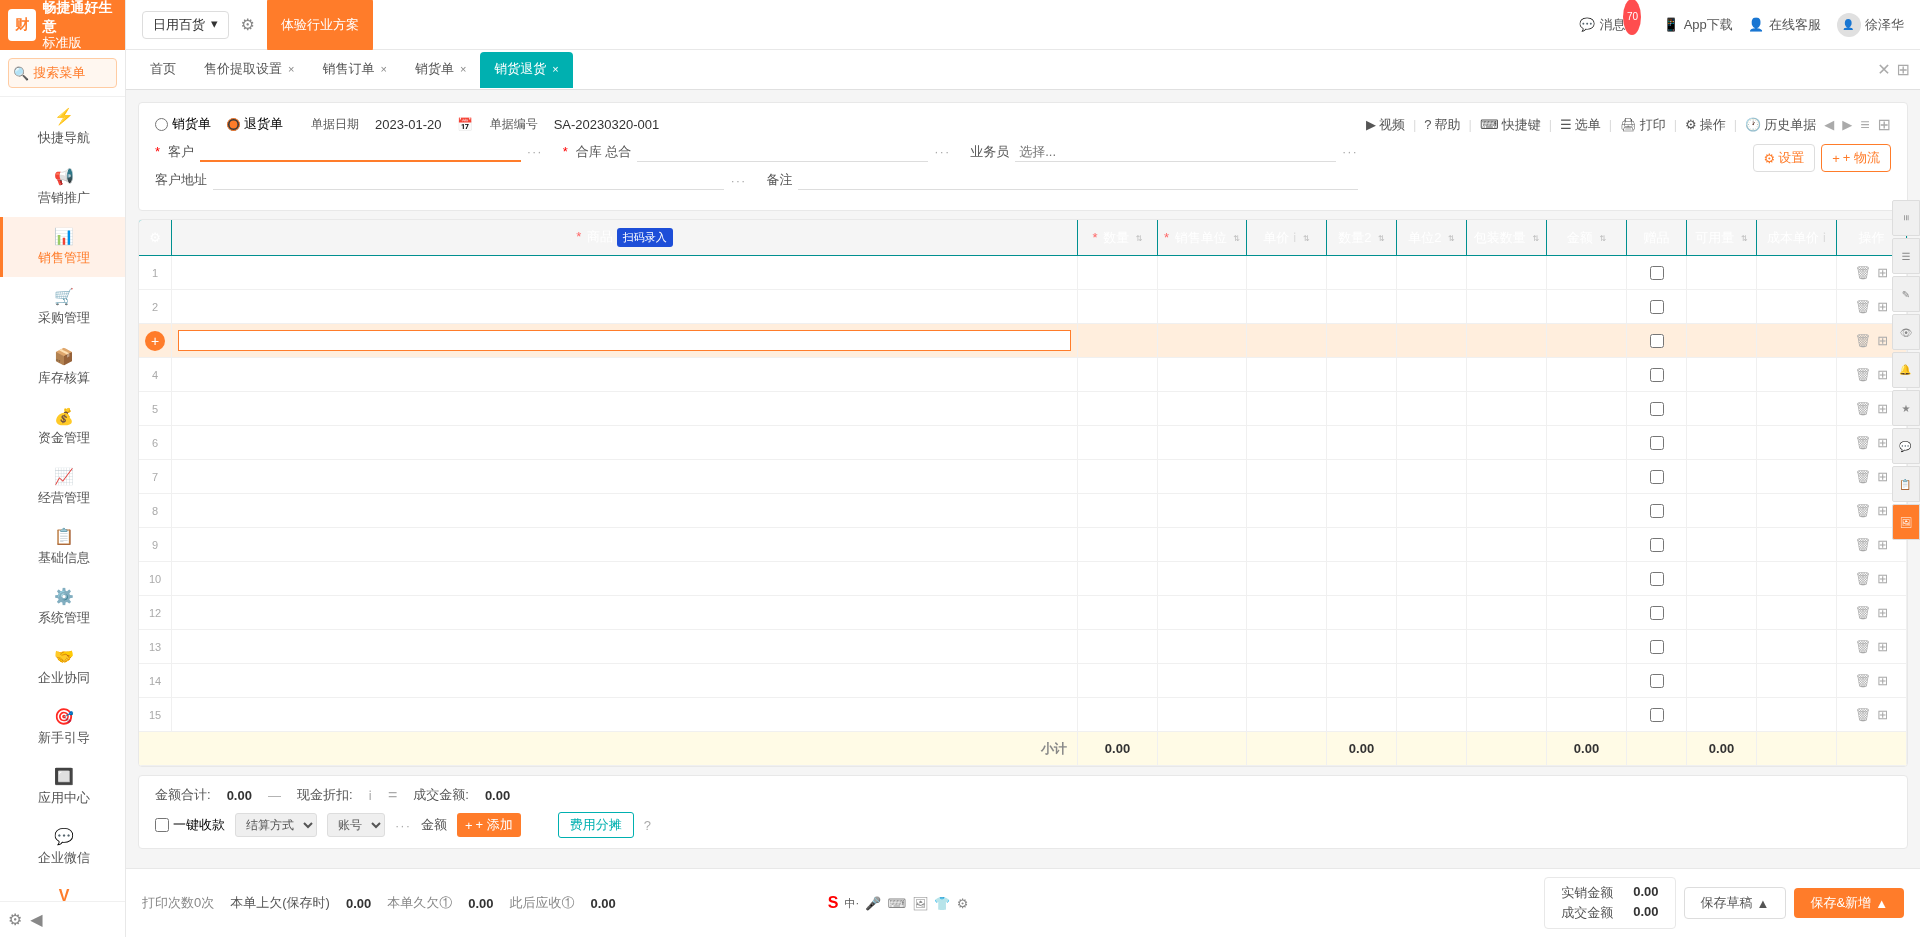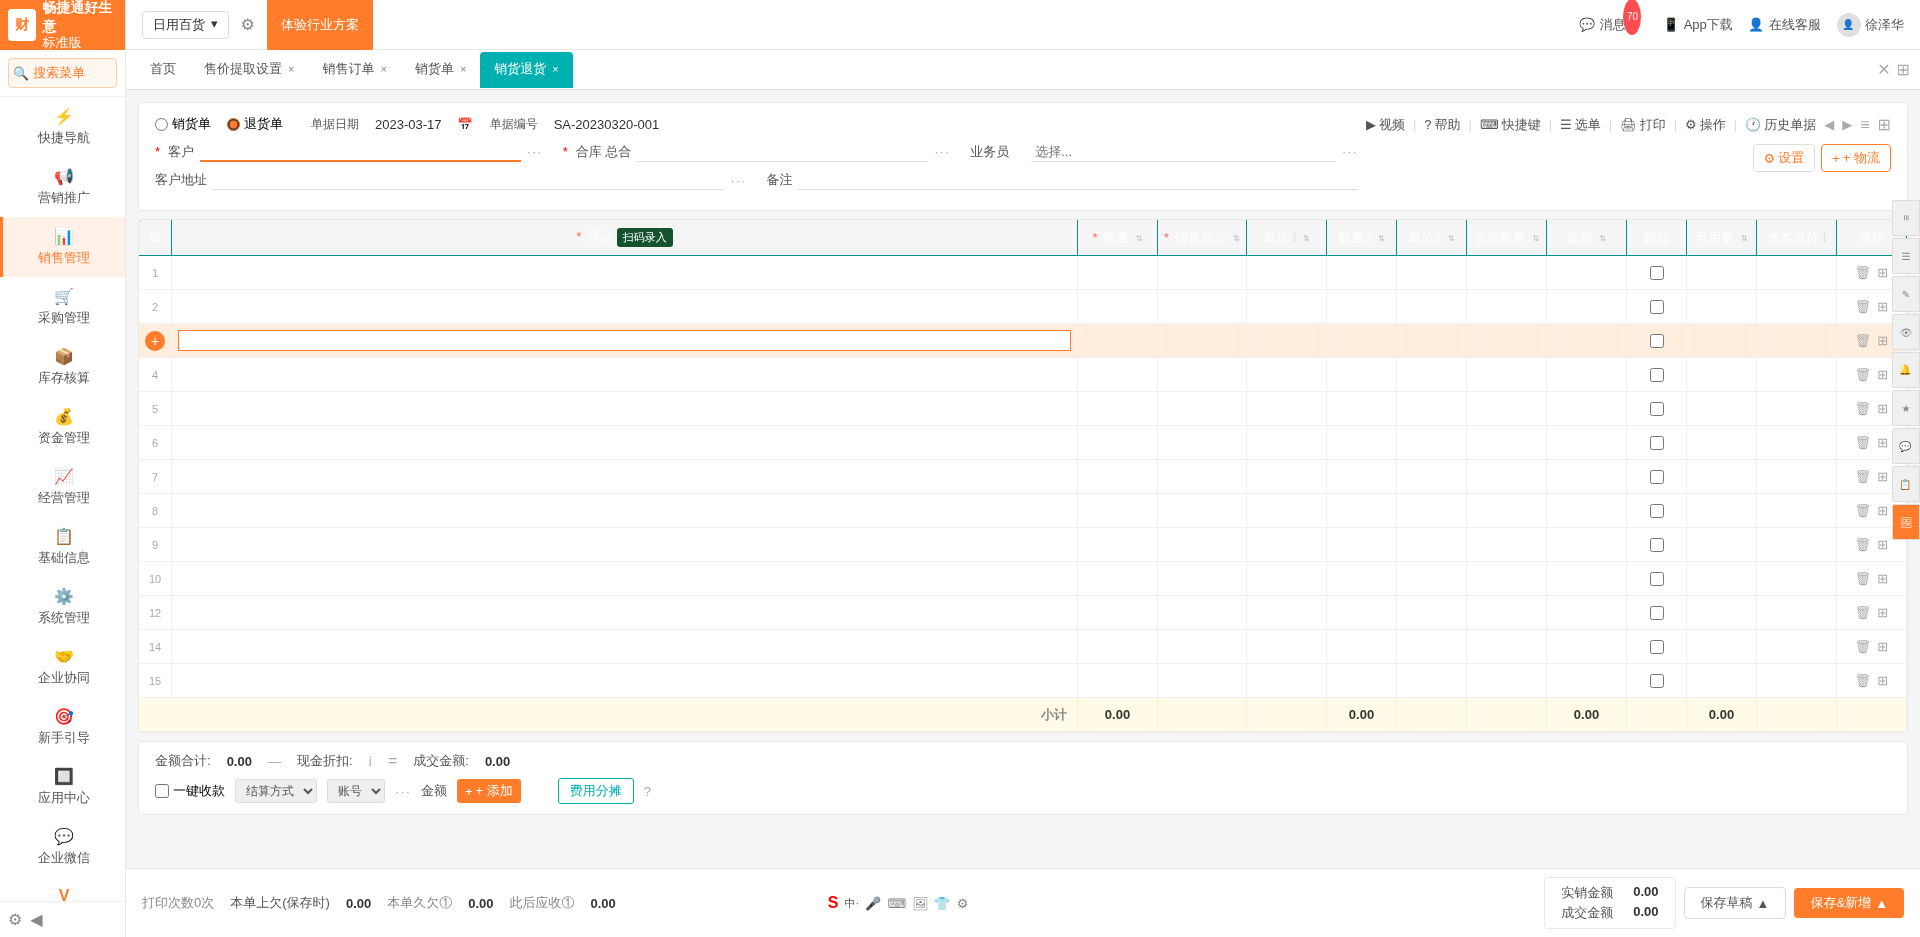--- a/index.html
+++ b/index.html
@@ -51,21 +51,21 @@
     .table-wrap { background: #fff; border: 1px solid #e8e8e8; border-radius: 4px; overflow: hidden; }
     table { width: 100%; border-collapse: collapse; font-size: 12px; }
     thead tr { background: #f5f5f5; }
     thead th { padding: 8px 6px; text-align: center; color: #555; font-weight: normal; border-bottom: 1px solid #e8e8e8; border-right: 1px solid #e8e8e8; white-space: nowrap; position: relative; }
     thead th .sort-arrows { display: inline-flex; flex-direction: column; gap: 1px; margin-left: 3px; color: #bbb; font-size: 8px; vertical-align: middle; }
     tbody tr { border-bottom: 1px solid #f0f0f0; }
     tbody tr.active-row { background: #ffeedd; }
     tbody td { padding: 6px 6px; text-align: center; color: #333; border-right: 1px solid #f0f0f0; height: 34px; }
     tbody td.row-num { color: #aaa; font-size: 11px; width: 30px; }
     .add-row-btn { width: 20px; height: 20px; background: #ff7c2a; color: #fff; border-radius: 50%; border: none; cursor: pointer; font-size: 14px; display: flex; align-items: center; justify-content: center; }
-    .scan-btn { background: #14532d; color: #fff; border: none; border-radius: 3px; padding: 2px 6px; font-size: 11px; cursor: pointer; white-space: nowrap; }
+    .scan-btn { background: #1d4ed8; color: #fff; border: none; border-radius: 3px; padding: 2px 6px; font-size: 11px; cursor: pointer; white-space: nowrap; }
     .checkbox-cell { display: flex; justify-content: center; align-items: center; }
     input[type="checkbox"] { width: 14px; height: 14px; accent-color: #ff7c2a; }
     .action-icons { display: flex; gap: 6px; justify-content: center; color: #aaa; cursor: pointer; font-size: 13px; }
     .subtotal-row { background: #fffbe6 !important; font-weight: bold; }
     .subtotal-row td { color: #333; }
 
     
     .footer-form { background: #fff; border-radius: 4px; padding: 10px 16px; border: 1px solid #e8e8e8; }
     .footer-row { display: flex; align-items: center; gap: 16px; flex-wrap: wrap; }
     .footer-dash { color: #aaa; }
@@ -260,42 +260,42 @@
           <div style="display:flex;align-items:center;gap:16px;margin-bottom:8px;">
             <label class="form-radio">
               <input type="radio" name="bill-type" style="">
               <span>销货单</span>
             </label>
             <label class="form-radio">
               <input type="radio" name="bill-type" checked="" style="">
               <span>退货单</span>
             </label>
             <span style="margin-left:12px;color:#555;font-size:12px;">单据日期</span>
-            <span style="color:#333;">2023-03-17</span>
+            <span style="color:#333;">2023-01-20</span>
             <span style="color:#aaa;cursor:pointer;">📅</span>
             <span style="color:#555;font-size:12px;">单据编号</span>
             <span style="color:#333;">SA-20230320-001</span>
           </div>
 
           <div style="display:flex;align-items:center;gap:20px;margin-bottom:8px;">
             <div class="form-col">
               <span style="color:#f00;margin-right:2px;">*</span>
               <span style="color:#555;white-space:nowrap;">客户</span>
               <input type="text" style="flex: 1 1 0%; border-top: none; border-right: none; border-left: none; border-image: initial; border-bottom: 2px solid rgb(255, 124, 42); padding: 2px 4px; outline: none; min-width: 120px;" placeholder="">
               <span class="form-ellipsis-btn">···</span>
             </div>
             <div class="form-col">
               <span style="color:#f00;margin-right:2px;">*</span>
               <span style="color:#555;white-space:nowrap;">合库  总合</span>
               <input type="text" style="flex: 1 1 0%; border-top: none; border-right: none; border-left: none; border-image: initial; border-bottom: 1px solid rgb(221, 221, 221); padding: 2px 4px; outline: none; min-width: 80px;" placeholder="">
               <span class="form-ellipsis-btn">···</span>
             </div>
             <div class="form-col">
               <span style="color:#555;white-space:nowrap;">业务员</span>
-              <input type="text" style="flex: 1 1 0%; border-top: none; border-right: none; border-left: none; border-image: initial; border-bottom: 1px solid rgb(221, 221, 221); padding: 2px 4px; outline: none; min-width: 100px; margin-left: 16px;" placeholder="选择...">
+              <input type="text" style="flex: 1 1 0%; border-top: none; border-right: none; border-left: none; border-image: initial; border-bottom: 1px solid rgb(221, 221, 221); padding: 2px 4px; outline: none; min-width: 100px;" placeholder="选择...">
               <span class="form-ellipsis-btn">···</span>
             </div>
           </div>
 
           <div style="display:flex;align-items:center;gap:20px;">
             <div class="form-col">
               <span style="color:#555;white-space:nowrap;">客户地址</span>
               <input type="text" style="flex: 1 1 0%; border-top: none; border-right: none; border-left: none; border-image: initial; border-bottom: 1px solid rgb(221, 221, 221); padding: 2px 4px; outline: none; min-width: 120px;" placeholder="">
               <span class="form-ellipsis-btn">···</span>
             </div>
@@ -686,20 +686,44 @@
               <td></td>
               <td></td>
               <td>
                 <div class="action-icons">
                   <span>🗑</span>
                   <span>⊞</span>
                 </div>
               </td>
             </tr>
           <tr>
+              <td class="row-num">13</td>
+              <td></td>
+              <td></td>
+              <td></td>
+              <td></td>
+              <td></td>
+              <td></td>
+              <td></td>
+              <td></td>
+              <td>
+                <div class="checkbox-cell">
+                  <input type="checkbox" style="">
+                </div>
+              </td>
+              <td></td>
+              <td></td>
+              <td>
+                <div class="action-icons">
+                  <span>🗑</span>
+                  <span>⊞</span>
+                </div>
+              </td>
+            </tr>
+          <tr>
               <td class="row-num">14</td>
               <td></td>
               <td></td>
               <td></td>
               <td></td>
               <td></td>
               <td></td>
               <td></td>
               <td></td>
               <td>

